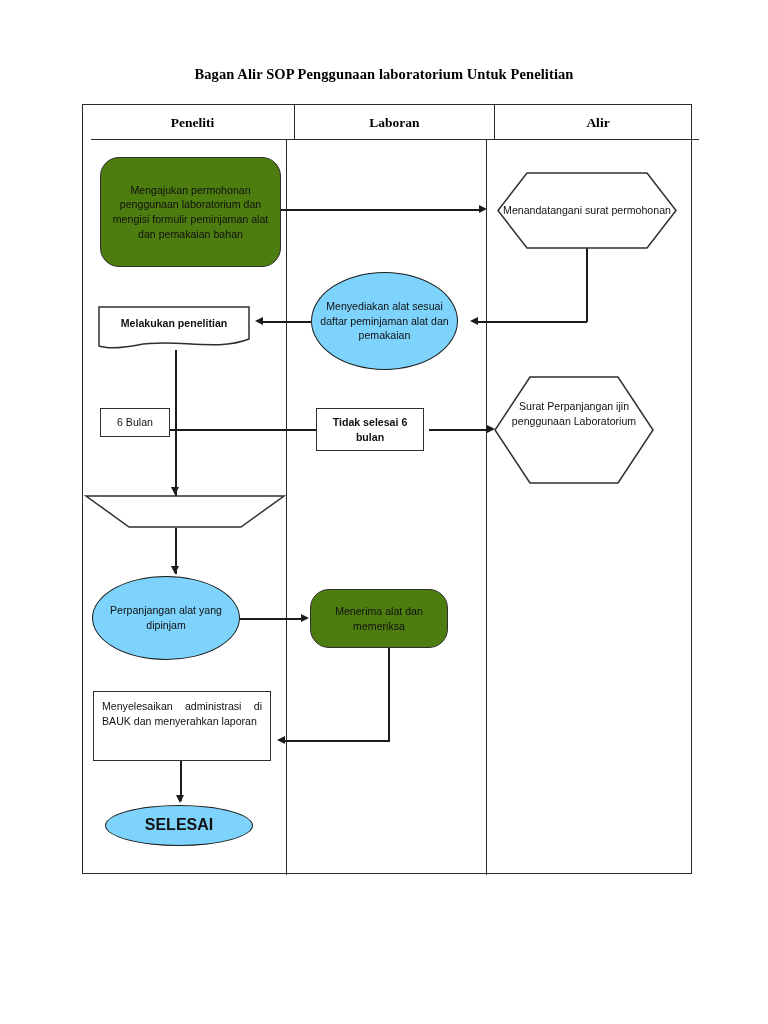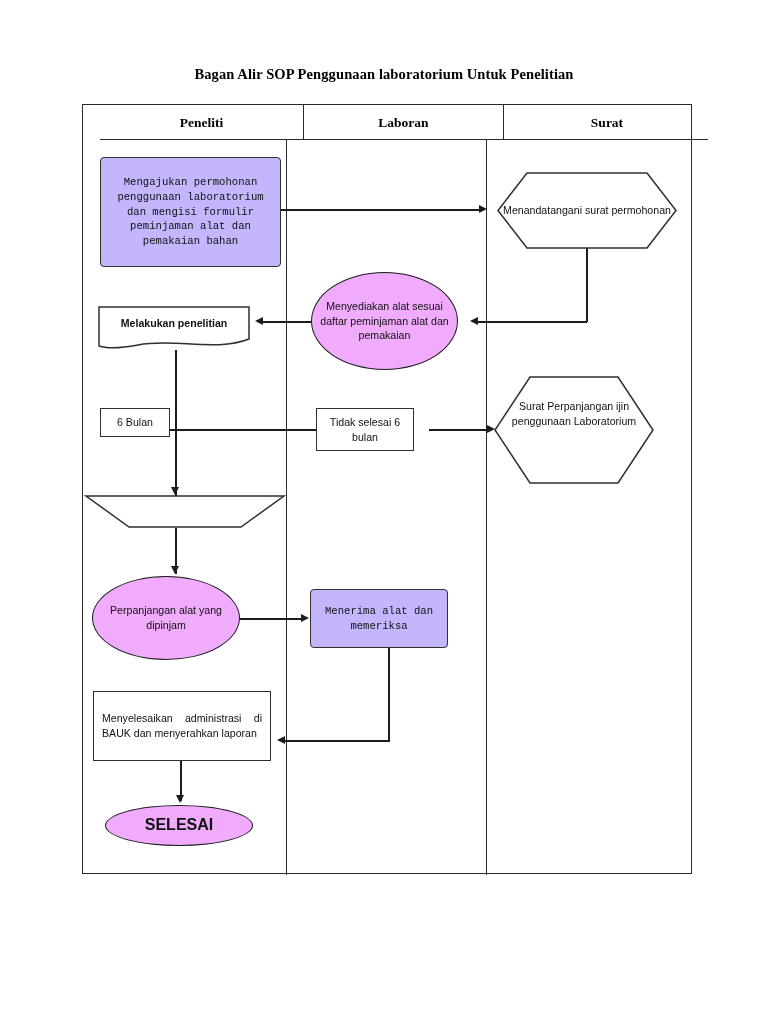--- a/index.html
+++ b/index.html
@@ -43,21 +43,21 @@
     position: absolute;
     left: 82px;
     top: 104px;
     width: 610px;
     height: 770px;
     border: 1.4px solid #2b2b2b;
     box-sizing: border-box;
   }
   .lane-header-row {
     position: absolute;
-    left: 17px; top: 0;
+    left: 8px; top: 0;
     width: 100%;
     height: 35px;
     border-bottom: 1.4px solid #2b2b2b;
     box-sizing: border-box;
   }
   .lane-header {
     position: absolute;
     top: 0;
     height: 35px;
     line-height: 35px;
@@ -96,32 +96,31 @@
     z-index: 5;
   }
   .node .txt {
     padding: 0 6px;
     white-space: pre-line;
   }
 
   
   .shape-roundrect {
     border: 1.5px solid #2f2f2f;
-    border-radius: 4px;
-    background: #c4b5fd;
-    font-family: Liberation Mono, monospace;
+    border-radius: 19px;
+    background: #4d7c0f;
   }
   .shape-rect {
     border: 1.4px solid #2f2f2f;
     background: #fff;
   }
   .shape-ellipse {
     border: 1.5px solid #1d1d1d;
     border-radius: 50%;
-    background: #f0abfc;
+    background: #7dd3fc;
   }
 
   
   .svg-shape {
     position: absolute;
     z-index: 4;
     overflow: visible;
   }
   .svg-shape path, .svg-shape polygon {
     fill: #ffffff;
@@ -165,21 +164,21 @@
 <body>
 
 <div id="page">
 
   <div class="doc-title">Bagan Alir SOP Penggunaan laboratorium Untuk Penelitian</div>
 
   <div class="lane-table">
     <div class="lane-header-row">
       <div class="lane-header c0">Peneliti</div>
       <div class="lane-header c1">Laboran</div>
-      <div class="lane-header c2">Surat</div>
+      <div class="lane-header c2">Alir</div>
     </div>
     <div class="lane-divider d1"></div>
     <div class="lane-divider d2"></div>
   </div>
 
   <div class="conn h" style="left:281px; top:209px; width:202px;"></div>
   <div class="arrow right" style="left:479px; top:204.5px;"></div>
 
   <div class="conn v" style="left:586px; top:248px; height:74px;"></div>
   <div class="conn h" style="left:478px; top:321px; width:109px;"></div>
@@ -228,21 +227,21 @@
     <path d="M1,1 L151,1 L151,33 C118,46 76,32 40,39 C24,42 10,43 1,40 Z"></path>
   </svg>
   <div class="node" style="left:98px; top:306px; width:152px; height:34px;font-weight:bold;">
     <span class="txt">Melakukan penelitian</span>
   </div>
 
   <div class="node shape-rect" style="left:100px; top:408px; width:70px; height:29px;">
     <span class="txt">6 Bulan</span>
   </div>
 
-  <div class="node shape-rect" style="left:316px; top:408px; width:98px; height:43px;">
+  <div class="node shape-rect" style="left:316px; top:408px; width:108px; height:43px;font-weight:bold;">
     <span class="txt">Tidak selesai 6 bulan</span>
   </div>
 
   <svg class="svg-shape" style="left:494px; top:376px;" width="160" height="108" viewBox="0 0 160 108">
     <polygon points="36,1 124,1 159,54 124,107 36,107 1,54"></polygon>
   </svg>
   <div class="node" style="left:494px; top:360px; width:160px; height:108px;">
     <span class="txt">Surat Perpanjangan ijin penggunaan Laboratorium</span>
   </div>
 
@@ -252,20 +251,20 @@
 
   <div class="node shape-ellipse" style="left:92px; top:576px; width:148px; height:84px;">
     <span class="txt">Perpanjangan alat yang dipinjam</span>
   </div>
 
   <div class="node shape-roundrect" style="left:310px; top:589px; width:138px; height:59px;">
     <span class="txt">Menerima alat dan memeriksa</span>
   </div>
 
   <div class="node shape-rect just" style="left:93px; top:691px; width:178px; height:70px; display:block; padding:7px 8px 0 8px;">
-    <span class="txt just" style="display:block; padding:0; text-align:justify;margin-top:12px;">Menyelesaikan administrasi di BAUK dan menyerahkan laporan</span>
+    <span class="txt just" style="display:block; padding:0; text-align:justify;">Menyelesaikan administrasi di BAUK dan menyerahkan laporan</span>
   </div>
 
   <div class="node shape-ellipse" style="left:105px; top:805px; width:148px; height:41px; font-weight:bold; font-size:16px;">
     <span class="txt">SELESAI</span>
   </div>
 
 </div>
 
 </body></html>

